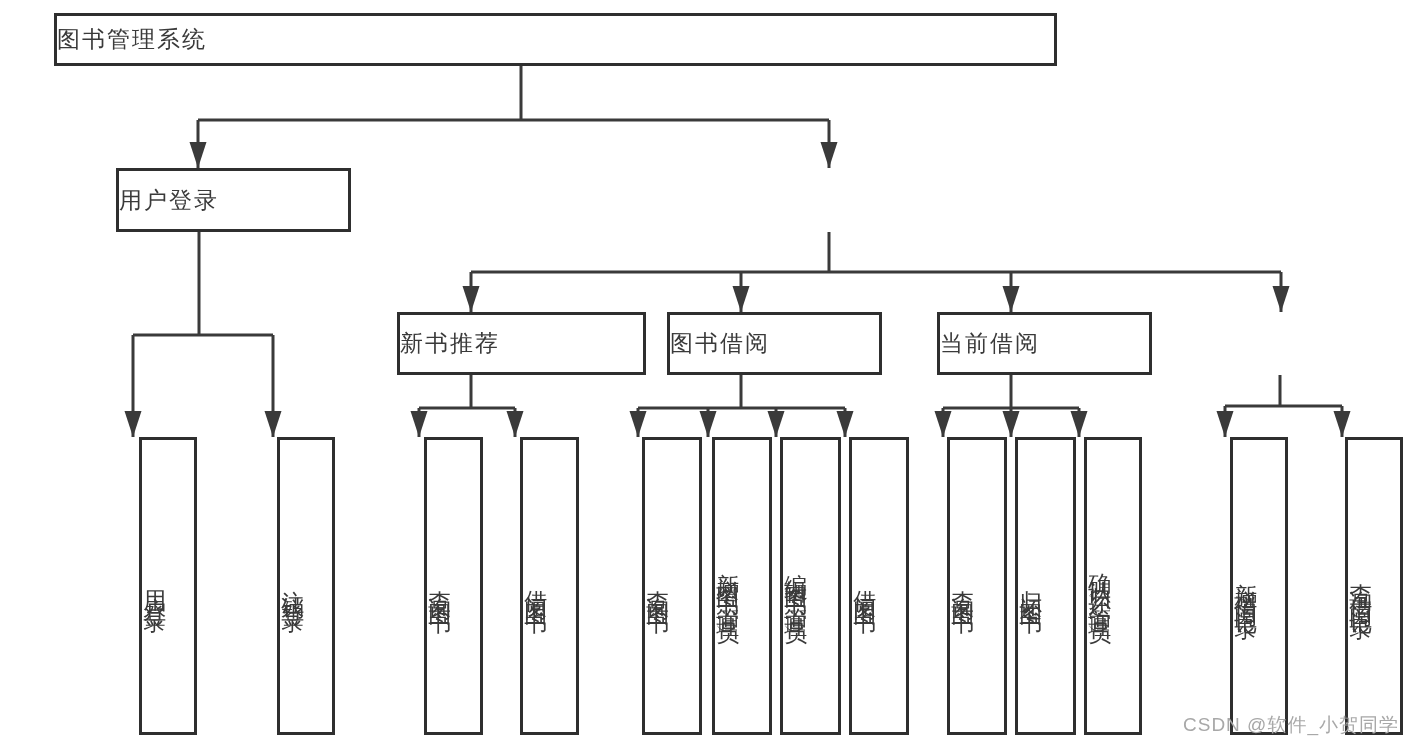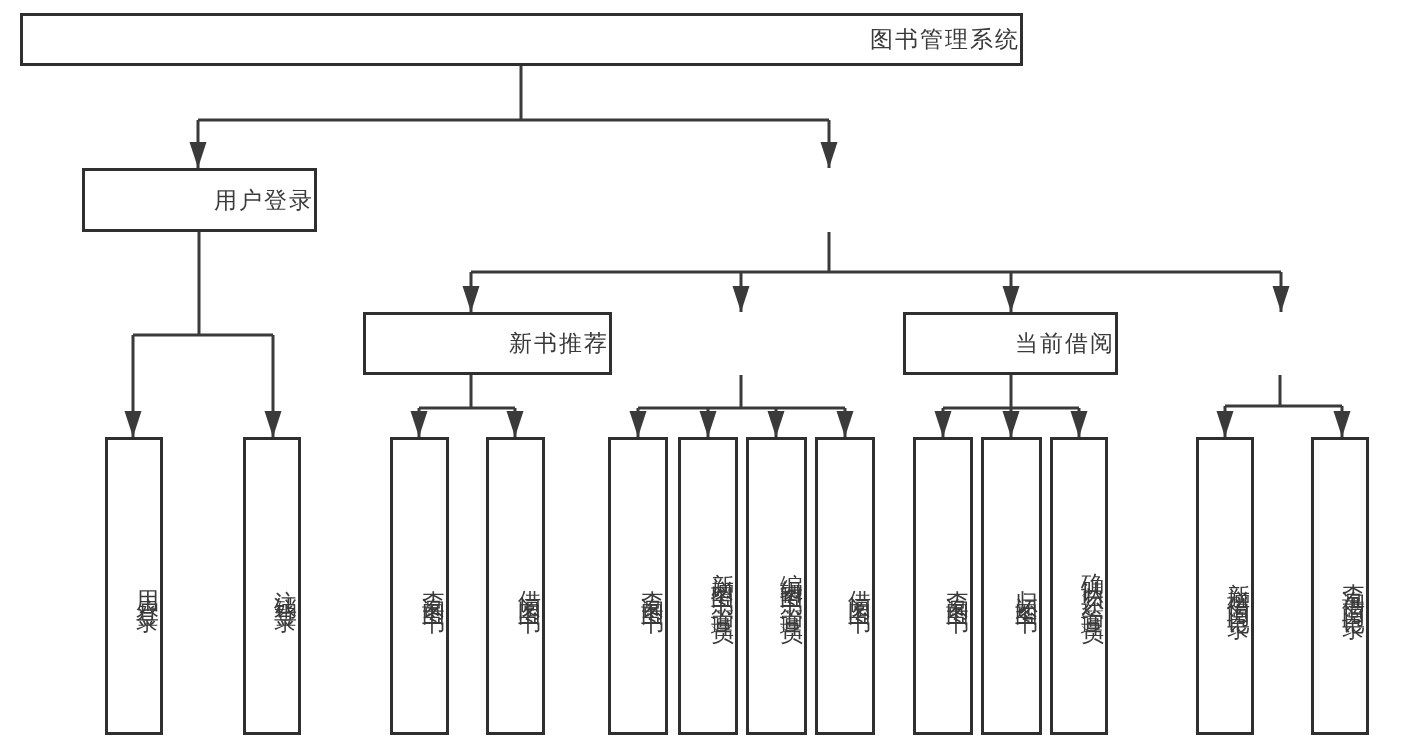--- a/index.html
+++ b/index.html
@@ -7,22 +7,23 @@
     position:relative;
     width:1405px; height:747px;
     background:#ffffff;
     font-family:"Liberation Sans", sans-serif;
     overflow:hidden;
   }
   #connectors { position:absolute; left:0; top:0; width:1405px; height:747px; }
   .node {
     position:absolute; box-sizing:border-box;
     border:3px solid #2f2f2f; background:#ffffff;
-    display:flex; align-items:center; justify-content:flex-end;
+    display:flex; align-items:center; justify-content:flex-start;
     color:#3a3a3a;
+    margin-left:34px;
   }
   .node .label {
     font-size:23px; letter-spacing:2px; white-space:nowrap;
   }
   .leaf .vlabel {
     writing-mode:vertical-rl; text-orientation:mixed;
     font-size:23px; letter-spacing:7px; line-height:1.1;
     white-space:nowrap;
   }
   #watermark {
@@ -80,20 +81,23 @@
     <span class="label">图书管理系统</span>
   </div>
 
   <div class="node" style="left:82px;top:168px;width:235px;height:64px">
     <span class="label">用户登录</span>
   </div>
 
   <div class="node" style="left:363px;top:312px;width:249px;height:63px">
     <span class="label">新书推荐</span>
   </div>
+  <div class="node" style="left:633px;top:312px;width:215px;height:63px">
+    <span class="label">图书借阅</span>
+  </div>
   <div class="node" style="left:903px;top:312px;width:215px;height:63px">
     <span class="label">当前借阅</span>
   </div>
 
   <div class="node leaf" style="left:105px;top:437px;width:58px;height:298px">
     <span class="vlabel">用户登录</span>
   </div>
   <div class="node leaf" style="left:243px;top:437px;width:58px;height:298px">
     <span class="vlabel">注销登录</span>
   </div>
@@ -128,14 +132,15 @@
     <span class="vlabel">确认归还（管理员）</span>
   </div>
 
   <div class="node leaf" style="left:1196px;top:437px;width:58px;height:298px">
     <span class="vlabel">新增借阅记录</span>
   </div>
   <div class="node leaf" style="left:1311px;top:437px;width:58px;height:298px">
     <span class="vlabel">查询借阅记录</span>
   </div>
 
+  <div id="watermark">CSDN @软件_小贺同学</div>
 
 </div>
 
 </body></html>

